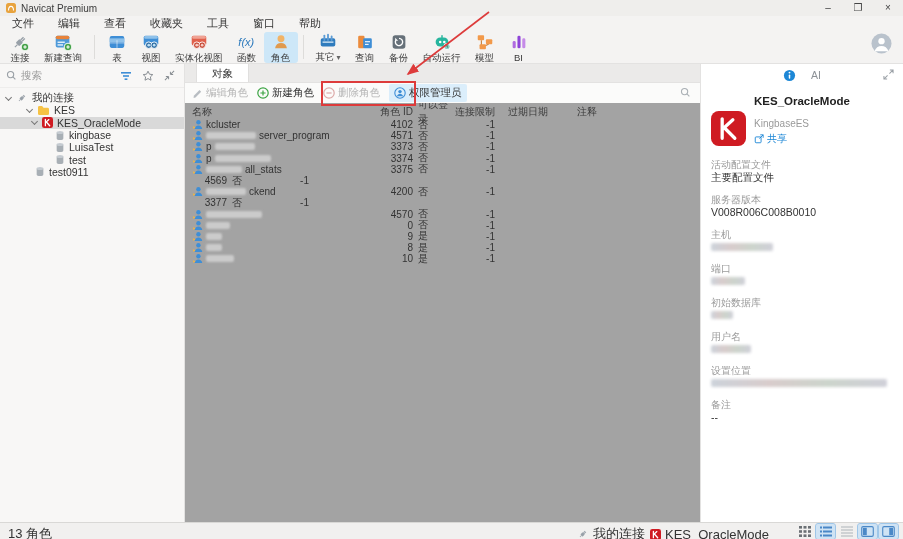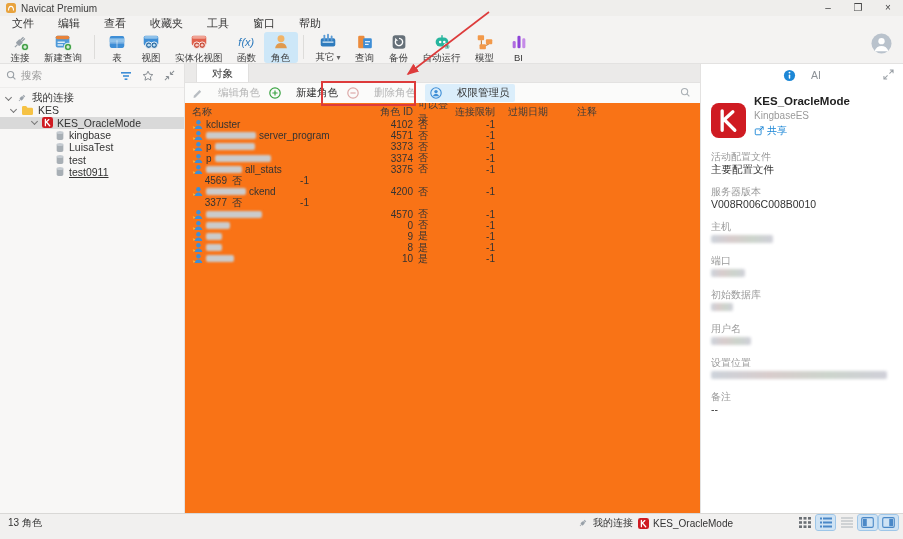--- a/index.html
+++ b/index.html
@@ -26,53 +26,53 @@
   .sidebar{width:185px;background:#f8f7f6;border-right:1px solid #e3e2e1;position:relative;font-size:10.5px}
   .search-row{height:24px;display:flex;align-items:center;padding:0 6px;color:#9a9a9a;gap:4px;border-bottom:1px solid #eeedec}
   .search-row .grow{flex:1}
   .side-ic{display:flex;align-items:center;padding:0 3px}
   .tree{padding-top:4px}
   .tree-row{height:12.3px;display:flex;align-items:center;color:#333;white-space:nowrap}
   .tree-row.selected{background:#d9d9d9}
   .chev{width:5px;height:5px;border-right:1.3px solid #777;border-bottom:1.3px solid #777;transform:rotate(45deg);margin:0 5px 2px 0;flex:none}
   .tree-ic{margin-right:4px;display:flex;align-items:center}
   
-  .content{flex:1;background:#f97316;position:relative;min-width:0}
+  .content{flex:1;background:#a3a3a3;position:relative;min-width:0}
   .tabstrip{height:19px;background:#ebeae9;display:flex;border-bottom:1px solid #e3e2e1}
   .tab{background:#fff;padding:0 15px;line-height:18px;font-size:10.5px;color:#333;border-right:1px solid #e0dfde;margin-left:11px;border-left:1px solid #e0dfde}
   .obj-toolbar{height:20px;display:flex;align-items:center;padding-left:7px;gap:9px;background:#fbfbfa;position:relative}
-  .ob-btn{display:flex;align-items:center;gap:15px;font-size:10.5px;white-space:nowrap}
+  .ob-btn{display:flex;align-items:center;gap:3px;font-size:10.5px;white-space:nowrap}
   .ob-btn.disabled{color:#b7b7b7}
   .ob-btn.highlight{background:#dbeefb;border-radius:2px;padding:2px 5px}
   .ob-search{position:absolute;right:9px;top:4px}
   .grid{font-size:10px}
   .g-header{display:flex;height:14px;align-items:center;color:#3b3b3b;margin-top:2px}
   .g-row{display:flex;height:11.2px;align-items:center}
   .c-name{width:186px;padding-left:7px;display:flex;align-items:center;gap:3px;overflow:hidden;white-space:nowrap}
   .c-id{width:42px;text-align:right}
   .c-login{width:36px;padding-left:5px}
   .c-limit{width:46px;text-align:right}
   .c-exp{width:70px;padding-left:13px}
   .c-com{flex:1;padding-left:12px}
   .redact{display:inline-block;height:7px;border-radius:2px;background:#cbcbcb;filter:blur(1.2px);vertical-align:middle}
   
   .rpanel{width:203px;background:#fff;border-left:1px solid #e3e2e1;position:relative;font-size:10.5px}
   .rp-tabs{height:22px;display:flex;align-items:center;justify-content:center;gap:15px;position:relative;color:#8c9196}
   .rp-expand{position:absolute;right:9px;top:5px}
   .rp-head{display:flex;padding:9px 0 0 10px;gap:8px}
   .rp-title{font-weight:bold;font-size:11.5px;color:#222;line-height:13px}
-  .rp-sub{color:#9a9a9a;font-size:10px;margin-top:2px}
+  .rp-sub{color:#9a9a9a;font-size:10px;margin-top:10px}
   .rp-share{display:flex;align-items:center;gap:3px;color:#1d87d6;font-size:10px;margin-top:3px}
   .rp-fields{padding:12px 10px 0 10px}
   .rp-field{margin-bottom:9px}
   .rp-label{color:#9a9a9a;font-size:10px;line-height:13px}
   .rp-value{color:#333;font-size:10.5px;line-height:13px;word-break:break-all}
   .rp-redact{display:inline-block;height:8px;border-radius:2px;background:linear-gradient(90deg,#ccd2da,#d8cccc,#ccd4cc,#cfcfd8);filter:blur(1.4px);margin-top:2px}
   
-  .statusbar{position:absolute;left:0;bottom:0;right:0;height:26px;background:#f1f0ef;border-top:1px solid #d9d8d6;font-size:10px;color:#333}
+  .statusbar{position:absolute;left:0;bottom:0;right:0;height:17px;background:#f1f0ef;border-top:1px solid #d9d8d6;font-size:13px;color:#333}
   .sb-count{position:absolute;left:8px;top:2px}
   .crumbs{position:absolute;left:577px;top:2px;display:flex;align-items:center;gap:5px}
   .crumb{display:flex;align-items:center;gap:4px}
   .sb-views{position:absolute;right:5px;top:1px;display:flex;align-items:center;gap:2px}
   .vi{width:19px;height:15px;display:flex;align-items:center;justify-content:center;border-radius:2px}
   .vi.active{background:#cfe3f4;outline:1px solid #9ec6e8}
   .anno{position:absolute;left:0;top:0;pointer-events:none;z-index:50}
   .ic{display:inline-flex;align-items:flex-end;justify-content:center}
 </style>
 </head>
@@ -301,21 +301,21 @@
               <g transform="rotate(45 11 11)" fill="#98a0a8">
                 <rect x="8.2" y="9" width="5.6" height="6" rx="1.2"></rect>
                 <rect x="9.2" y="4.5" width="1.5" height="4.5"></rect>
                 <rect x="11.3" y="4.5" width="1.5" height="4.5"></rect>
                 <rect x="10.4" y="15" width="1.3" height="4"></rect>
               </g>
             </svg>
           </span>
           <span>我的连接</span>
         </div>
-        <div class="tree-row" style="padding-left: 11px;">
+        <div class="tree-row" style="padding-left: 27px;">
           <span class="chev"></span>
           <span class="tree-ic">
             <svg width="13" height="11" viewBox="0 0 14 12">
               <path d="M1 2.5A1.5 1.5 0 0 1 2.5 1h3l1.5 2h4.5A1.5 1.5 0 0 1 13 4.5v5A1.5 1.5 0 0 1 11.5 11h-9A1.5 1.5 0 0 1 1 9.5z" fill="#f6c244"></path>
             </svg>
           </span>
           <span>KES</span>
         </div>
         <div class="tree-row selected" style="padding-left: 32px;">
           <span class="chev"></span>
@@ -350,21 +350,21 @@
         <div class="tree-row" style="padding-left: 45px;">
           <span style="width: 10px;"></span>
           <span class="tree-ic">
             <svg width="10" height="11" viewBox="0 0 12 13">
               <path d="M2 3v7c0 1.1 1.8 2 4 2s4-.9 4-2V3" fill="#a8afb5"></path>
               <ellipse cx="6" cy="3" rx="4" ry="1.8" fill="#c5cbd1"></ellipse>
             </svg>
           </span>
           <span>test</span>
         </div>
-        <div class="tree-row" style="padding-left: 45px; text-decoration: underline;">
+        <div class="tree-row" style="padding-left: 25px;">
           <span style="width: 10px;"></span>
           <span class="tree-ic">
             <svg width="10" height="11" viewBox="0 0 12 13">
               <path d="M2 3v7c0 1.1 1.8 2 4 2s4-.9 4-2V3" fill="#a8afb5"></path>
               <ellipse cx="6" cy="3" rx="4" ry="1.8" fill="#c5cbd1"></ellipse>
             </svg>
           </span>
           <span>test0911</span>
         </div>
       </div>

